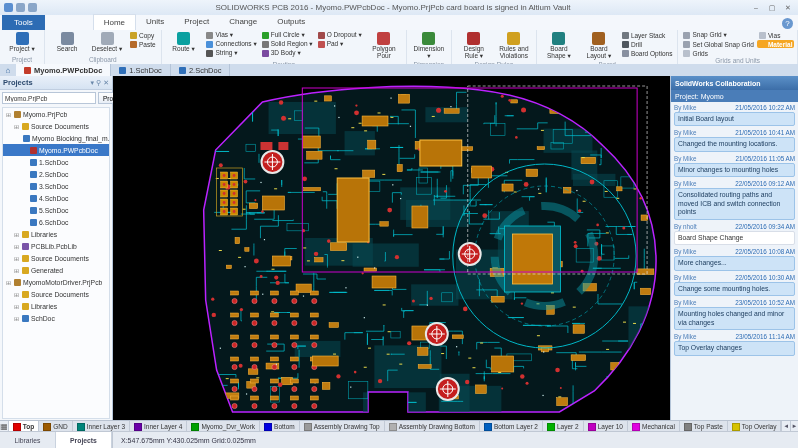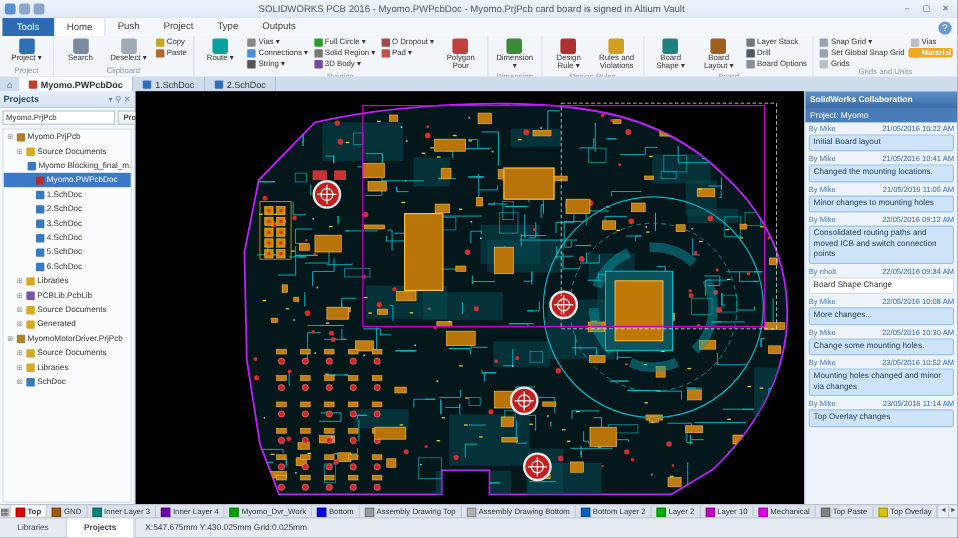--- a/index.html
+++ b/index.html
@@ -110,25 +110,25 @@
   <div id="title-text">SOLIDWORKS PCB 2016 - Myomo.PWPcbDoc - Myomo.PrjPcb card board is signed in Altium Vault</div>
   <div id="wincontrols">
     <div class="wbtn">–</div>
     <div class="wbtn">▢</div>
     <div class="wbtn">✕</div>
   </div>
 </div>
 
 <div id="menubar">
   <div id="file-tab">Tools</div>
-  <div id="menu-tabs" style="display: flex;">
+  <div id="menu-tabs" style="display: flex; margin-left: 48px;">
       <div class="mtab active">Home</div>
-      <div class="mtab">Push</div>
+      <div class="mtab">Units</div>
       <div class="mtab">Project</div>
-      <div class="mtab">Type</div>
+      <div class="mtab">Change</div>
       <div class="mtab">Outputs</div>
     </div>
   <div id="menu-spacer"></div>
   <div id="help-icon">?</div>
 </div>
 
 <div id="ribbon">
   <div id="ribbon-groups" style="display:flex;">
       <div class="rgroup">
         <div class="ritems">

